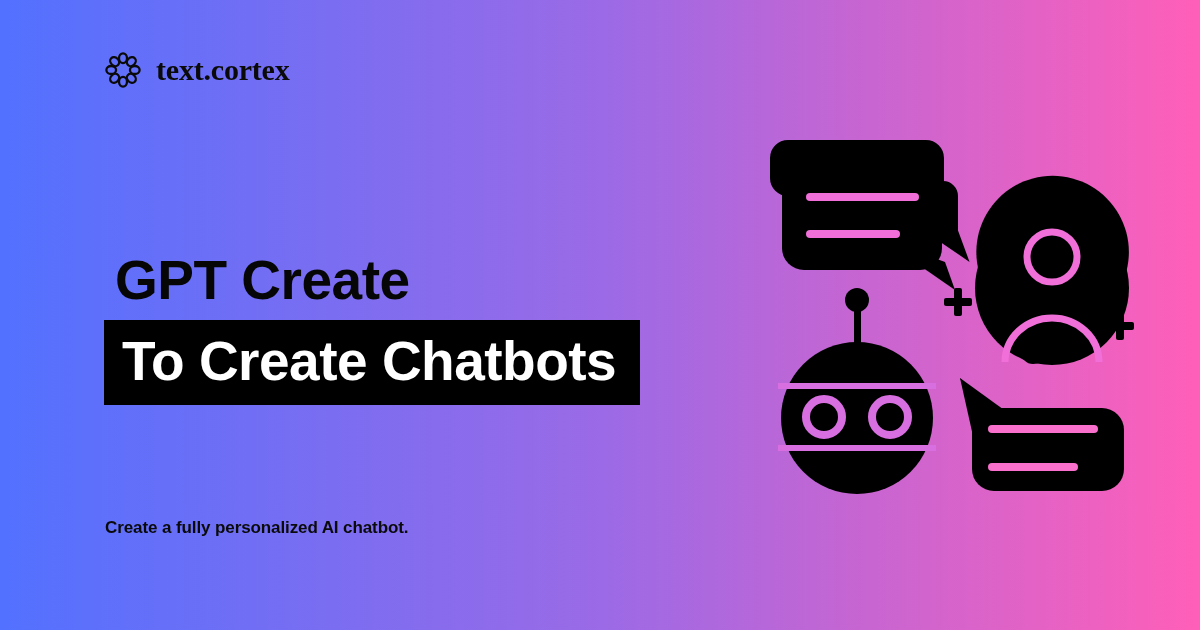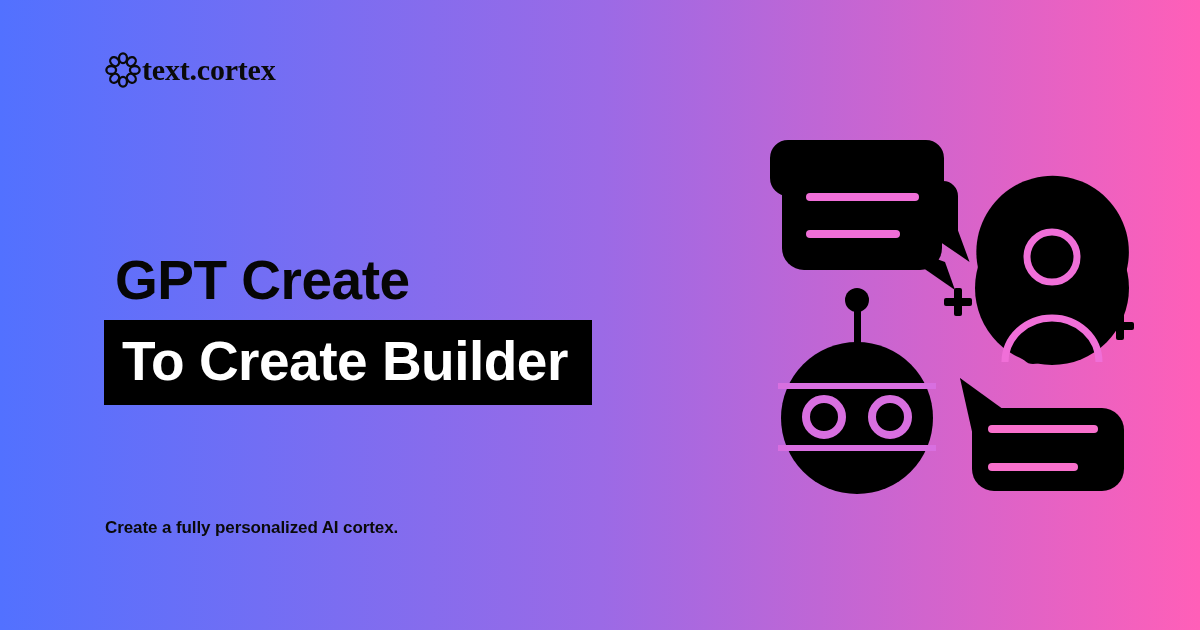--- a/index.html
+++ b/index.html
@@ -21,20 +21,21 @@
     overflow: hidden;
   }
 
   
   #logo {
     position: absolute;
     left: 104px;
     top: 48px;
     display: flex;
     align-items: center;
+    gap: 14px;
     height: 44px;
   }
   #logo-mark {
     width: 38px;
     height: 38px;
     display: block;
   }
   #logo-text {
     font-family: "Liberation Serif", "DejaVu Serif", serif;
     font-size: 30px;
@@ -118,25 +119,25 @@
           <ellipse cx="11.2" cy="11.2" rx="4.2" ry="5.1" transform="rotate(-45 11.2 11.2)"></ellipse>
         </g>
       </svg>
     </span>
     <span id="logo-text">text.cortex</span>
   </div>
 
   <div id="headline-block">
     <div id="title-line1">GPT Create</div>
     <div id="title-highlight">
-      <div id="title-line2">To Create Builder</div>
+      <div id="title-line2">To Create Chatbots</div>
     </div>
   </div>
 
-  <div id="subtitle">Create a fully personalized AI cortex.</div>
+  <div id="subtitle">Create a fully personalized AI chatbot.</div>
 
   <div id="illustration">
     <svg viewBox="0 0 400 400" width="400" height="400" xmlns="http://www.w3.org/2000/svg">
 
       <g>
         <path d="M25 95 a45 45 0 0 1 45 -45 h345 a45 45 0 0 1 45 45 v95
                  l-1 0 l25 75 l-95 -75 h-319 a45 45 0 0 1 -45 -45 z" transform="translate(0,0) scale(0.4)" fill="#000000"></path>
         <path d="M70 50 h345 a45 45 0 0 1 45 45 v105 l35 95 l-110 -75 h-315
                  a45 45 0 0 1 -45 -45 v-85 a45 45 0 0 1 45 -45 z" fill="#000000" transform="scale(0.33) translate(140,135)"></path>
 

